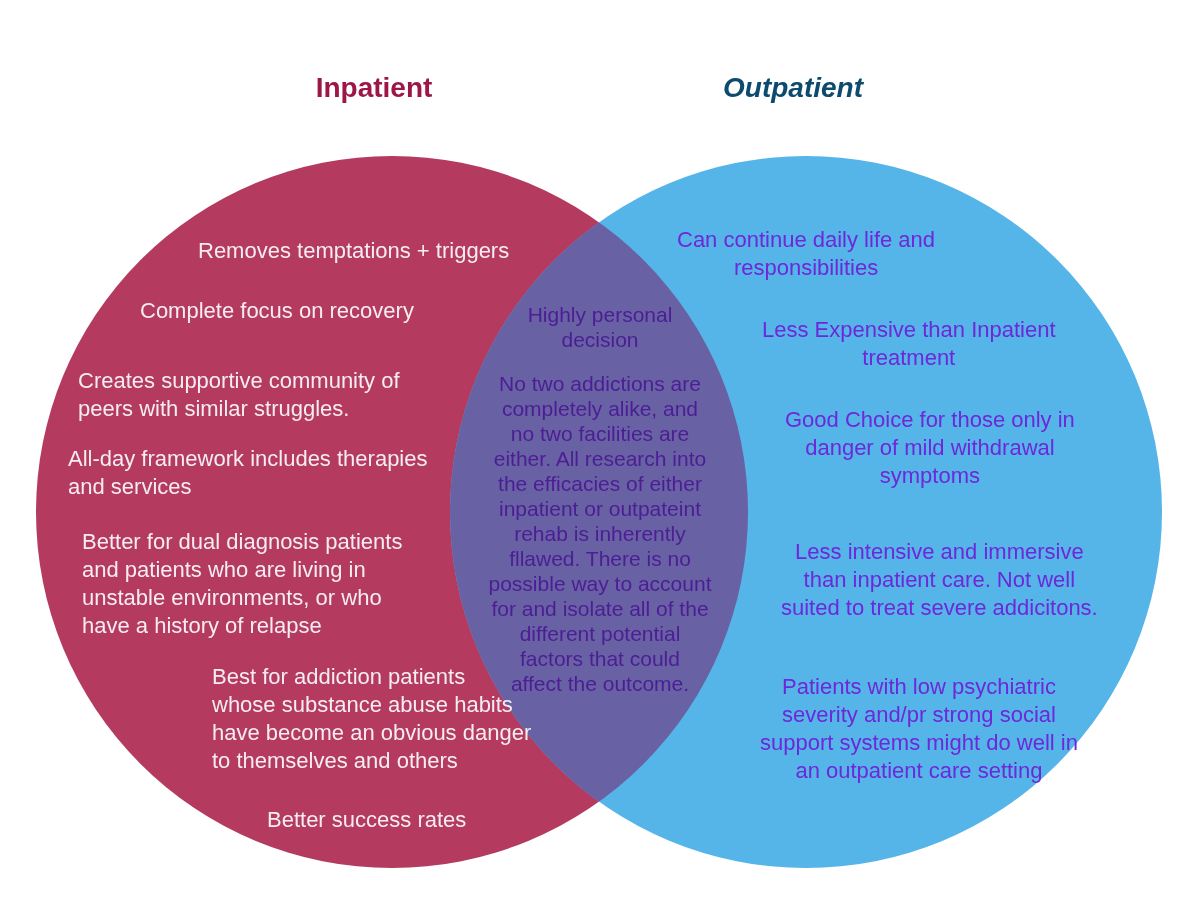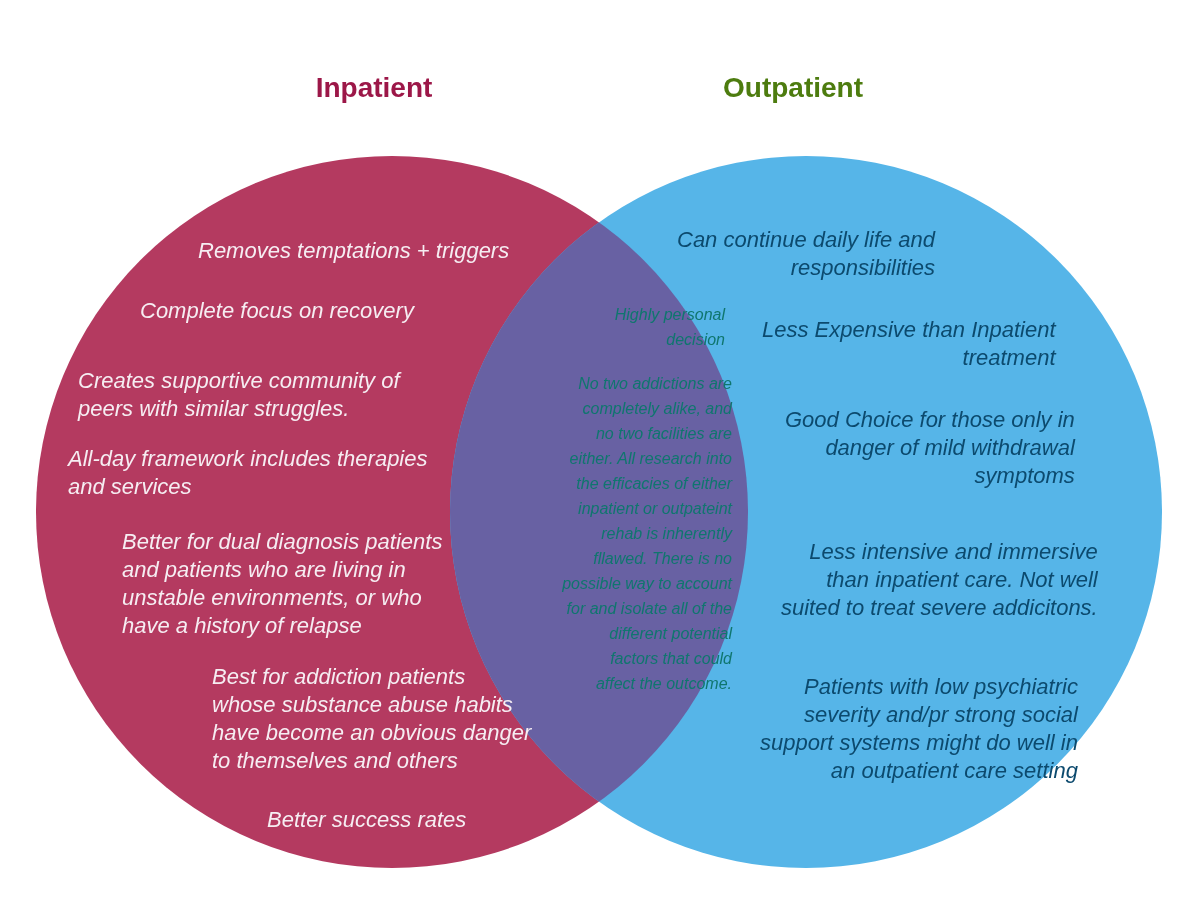--- a/index.html
+++ b/index.html
@@ -23,34 +23,33 @@
   .title {
     position: absolute;
     top: 72px;
     transform: translateX(-50%);
     font-size: 28px;
     font-weight: bold;
     letter-spacing: 0px;
     white-space: nowrap;
   }
   .title.inpatient  { left: 374px; color: #9c1748; }
-  .title.outpatient { left: 793px; color: #4d7c0f; }
+  .title.outpatient { left: 793px; color: #0c4a6e; font-style: italic; }
   .txt {
     position: absolute;
     white-space: pre-line;
     font-size: 22px;
     line-height: 28px;
-    font-style: italic;
   }
   .txt.left-side  { color: #f6edf2; text-align: left; }
-  .txt.right-side { color: #0c4a6e; text-align: right; }
+  .txt.right-side { color: #6d28d9; text-align: center; }
   .txt.mid {
-    color: #0f766e;
-    text-align: right;
-    font-size: 16px;
+    color: #4c1d95;
+    text-align: center;
+    font-size: 21px;
     line-height: 25px;
   }
 </style>
 </head>
 <body>
 
 <div class="canvas">
 
   <svg class="venn-svg" width="1200" height="900" viewBox="0 0 1200 900">
     <defs>
@@ -65,21 +64,21 @@
 
   <div class="title inpatient">Inpatient</div>
   <div class="title outpatient">Outpatient</div>
 
   <div class="txt left-side" style="left:198px; top:237px;">Removes temptations + triggers</div>
   <div class="txt left-side" style="left:78px; top:367px;">Creates supportive community of
 peers with similar struggles.</div>
   <div class="txt left-side" style="left:140px; top:297px;">Complete focus on recovery</div>
   <div class="txt left-side" style="left:68px; top:445px;">All-day framework includes therapies
 and services</div>
-  <div class="txt left-side" style="left:82px; top:528px;margin-left:40px;">Better for dual diagnosis patients
+  <div class="txt left-side" style="left:82px; top:528px;">Better for dual diagnosis patients
 and patients who are living in
 unstable environments, or who
 have a history of relapse</div>
   <div class="txt left-side" style="left:172px; top:663px;margin-left:40px;">Best for addiction patients
 whose substance abuse habits
 have become an obvious danger
 to themselves and others</div>
   <div class="txt left-side" style="left:267px; top:806px;">Better success rates</div>
 
   <div class="txt mid" style="left:475px; top:302px; width:250px;">Highly personal

